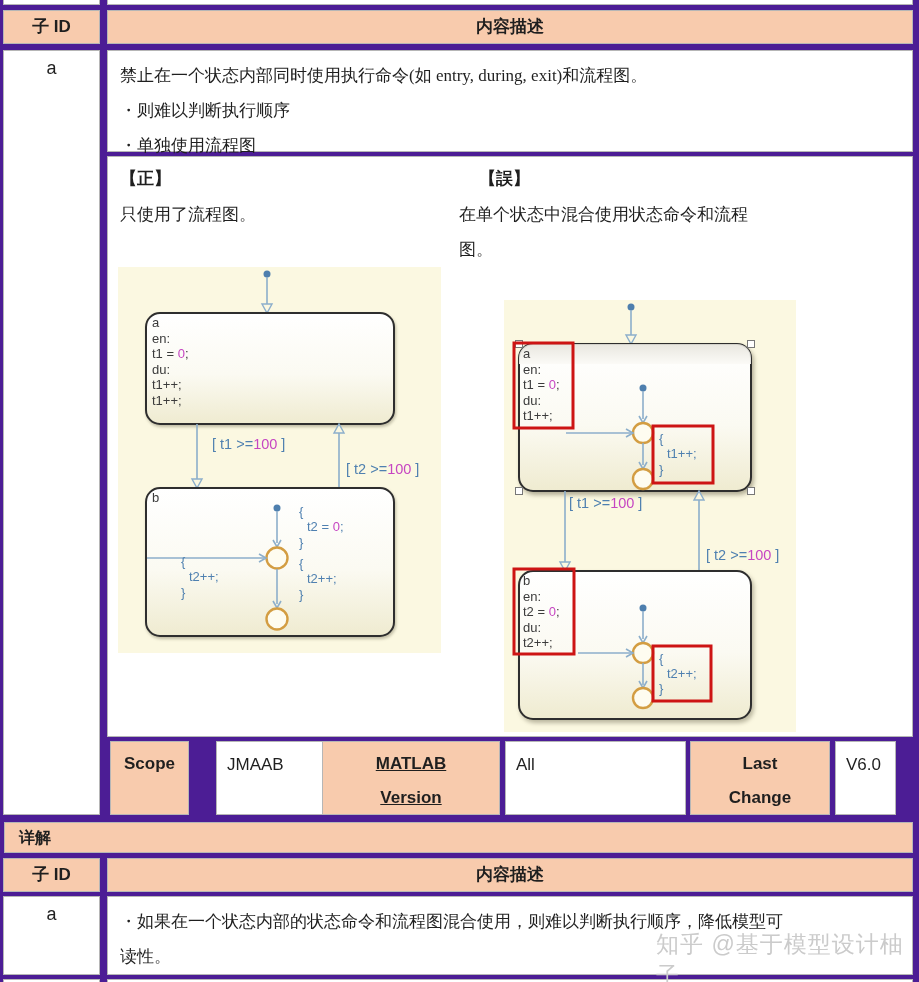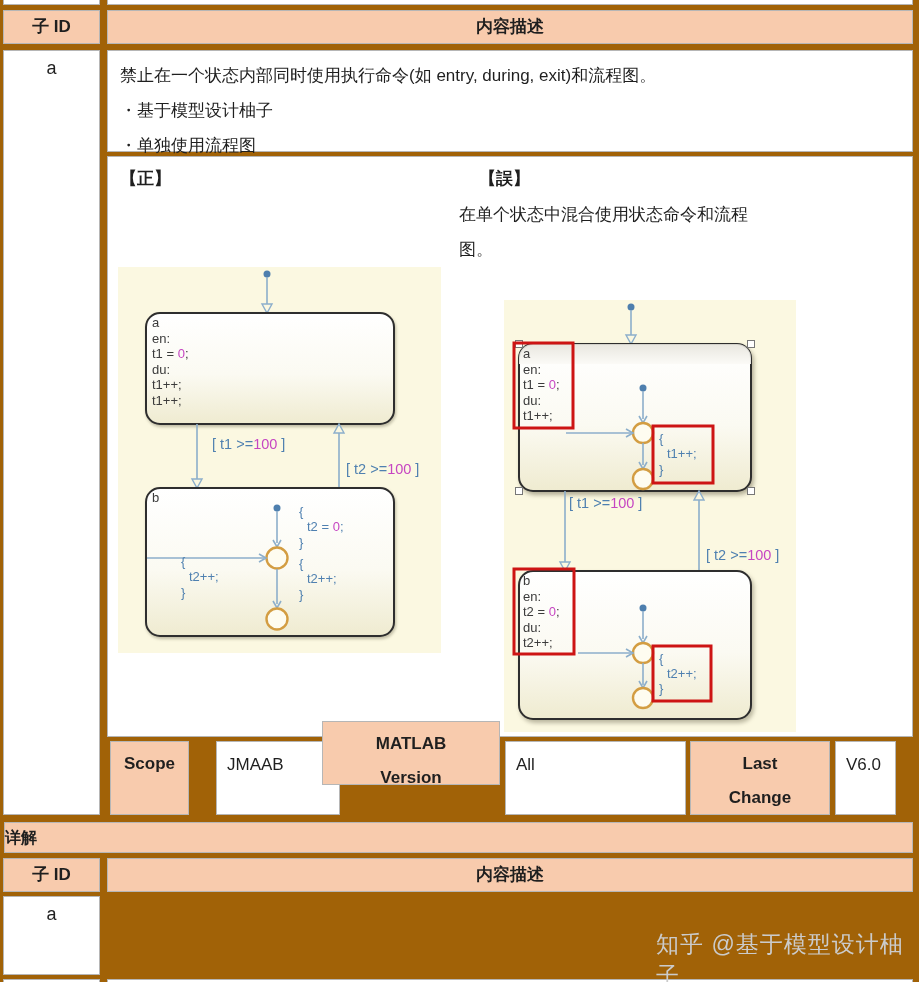--- a/index.html
+++ b/index.html
@@ -1,28 +1,28 @@
 <!DOCTYPE html>
 <html><head>
 <meta charset="utf-8">
 <style>
   html,body{margin:0;padding:0;background:#fff;}
-  .page{position:relative;width:919px;height:982px;background:#a16207;overflow:hidden;
+  .page{position:relative;width:919px;height:982px;background:#4c1d95;overflow:hidden;
         font-family:"Liberation Sans","DejaVu Sans",sans-serif;color:#1f1f1f;}
   .cell{position:absolute;background:#fff;border:1px solid #b6b6b6;box-sizing:border-box;}
   .peach{background:#F8CBAD;}
   .hdr{font-size:17px;font-weight:bold;text-align:center;line-height:32px;}
   .idcell{font-size:18px;text-align:center;padding-top:7px;}
   .body-text{font-size:17px;line-height:35px;padding:7px 12px 0 12px;}
   .ex-title{position:absolute;font-size:17px;font-weight:bold;}
   .ex-desc{position:absolute;font-size:17px;line-height:35px;}
   .meta-label{font-size:17px;font-weight:bold;text-align:center;padding-top:5px;line-height:34px;}
   .meta-label .wrap{display:block;margin:0 auto;}
   .meta-value{font-size:17px;padding:6px 0 0 10px;line-height:34px;}
-  .band{font-size:16px;font-weight:bold;line-height:29px;}
+  .band{font-size:16px;font-weight:bold;line-height:29px;padding-left:14px;}
   .watermark{position:absolute;left:656px;top:929px;font-size:23px;color:#cbcbcb;letter-spacing:1px;}
   svg{position:absolute;display:block;}
   svg text{font-family:"Liberation Sans","DejaVu Sans",sans-serif;}
   .st-txt{font-size:13px;fill:#3b3b3b;}
   .tr-lbl{font-size:14.5px;fill:#4F80B0;}
   .act-txt{font-size:13px;fill:#4F80B0;}
   .num{fill:#C646C2;}
   .tr-line{stroke:#8CAECB;stroke-width:1.6;fill:none;}
   .tr-head{fill:#FBF8E1;stroke:#8CAECB;stroke-width:1.4;}
   .v-head{fill:none;stroke:#8CAECB;stroke-width:1.6;}
@@ -38,30 +38,31 @@
 <div class="page">
 
   <div class="cell" style="left:3px;top:-20px;width:97px;height:25px;"></div>
   <div class="cell" style="left:107px;top:-20px;width:806px;height:25px;"></div>
 
   <div class="cell peach hdr" style="left:3px;top:10px;width:97px;height:34px;">子 ID</div>
   <div class="cell peach hdr" style="left:107px;top:10px;width:806px;height:34px;">内容描述</div>
 
   <div class="cell idcell" style="left:3px;top:50px;width:97px;height:765px;">a</div>
 
-  <div class="cell body-text" style="left:107px;top:50px;width:806px;height:102px;">
+  <div class="cell body-text" style="left:107px;top:50px;width:806px;height:102px;font-family:Liberation Serif, serif;">
     <div>禁止在一个状态内部同时使用执行命令(如 entry, during, exit)和流程图。</div>
-    <div>・基于模型设计柚子</div>
+    <div>・则难以判断执行顺序</div>
     <div>・单独使用流程图</div>
   </div>
 
   <div class="cell" style="left:107px;top:156px;width:806px;height:581px;">
 
     <div class="ex-title" style="left:12px;top:10px;">【正】</div>
     <div class="ex-desc" style="left:12px;top:40px;">
+      <div>只使用了流程图。</div>
     </div>
 
     <div class="ex-title" style="left:371px;top:10px;">【誤】</div>
     <div class="ex-desc" style="left:351px;top:40px;">
       <div>在单个状态中混合使用状态命令和流程</div>
       <div>图。</div>
     </div>
 
     <svg style="left:10px;top:110px;" width="323" height="386" viewBox="0 0 323 386">
       <defs>
@@ -191,34 +192,38 @@
 
       <text class="act-txt" x="155" y="363">{</text>
       <text class="act-txt" x="163" y="378">t2++;</text>
       <text class="act-txt" x="155" y="393">}</text>
       <rect class="redbox" x="149" y="346" width="58" height="55"></rect>
     </svg>
   </div>
 
   <div class="cell peach meta-label" style="left:110px;top:741px;width:79px;height:74px;">Scope</div>
   <div class="cell meta-value" style="left:184px;top:741px;width:124px;height:74px;margin-left:32px;">JMAAB</div>
-  <div class="cell peach meta-label" style="left:322px;top:721px;width:178px;height:64px;">
+  <div class="cell peach meta-label" style="left:322px;top:741px;width:178px;height:74px;text-decoration:underline;">
     <span class="wrap" style="width:92px;">MATLAB Version</span>
   </div>
   <div class="cell peach meta-label" style="left:690px;top:741px;width:140px;height:74px;">
     <span class="wrap" style="width:74px;">Last Change</span>
   </div>
   <div class="cell meta-value" style="left:505px;top:741px;width:181px;height:74px;">All</div>
   <div class="cell meta-value" style="left:835px;top:741px;width:61px;height:74px;">V6.0</div>
 
   <div class="cell peach band" style="left:4px;top:822px;width:909px;height:31px;">详解</div>
 
   <div class="cell peach hdr" style="left:3px;top:858px;width:97px;height:34px;">子 ID</div>
   <div class="cell peach hdr" style="left:107px;top:858px;width:806px;height:34px;">内容描述</div>
 
   <div class="cell idcell" style="left:3px;top:896px;width:97px;height:79px;">a</div>
+  <div class="cell body-text" style="left:107px;top:896px;width:806px;height:79px;">
+    <div>・如果在一个状态内部的状态命令和流程图混合使用，则难以判断执行顺序，降低模型可</div>
+    <div>读性。</div>
+  </div>
 
   <div class="cell" style="left:3px;top:979px;width:97px;height:20px;"></div>
   <div class="cell" style="left:107px;top:979px;width:806px;height:20px;"></div>
 
   <div class="watermark">知乎 @基于模型设计柚子</div>
 
 </div>
 
 </body></html>

